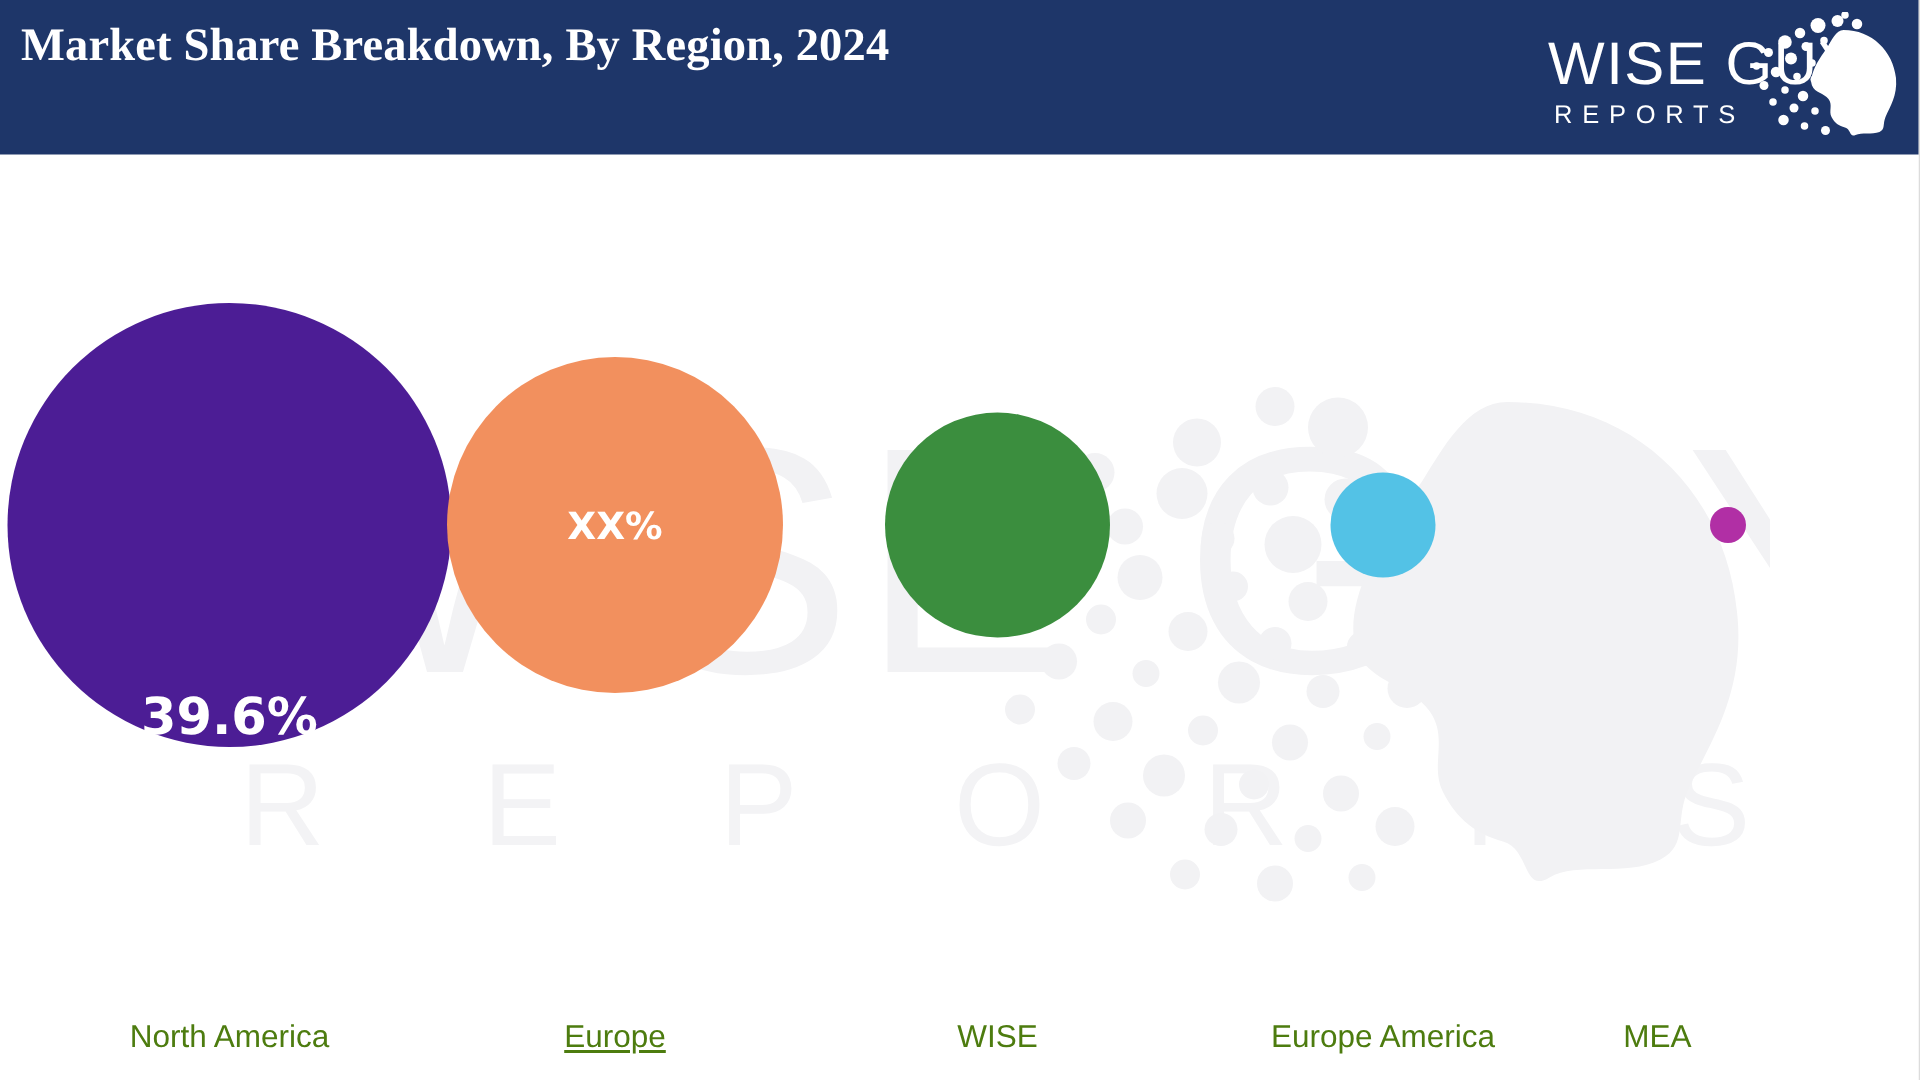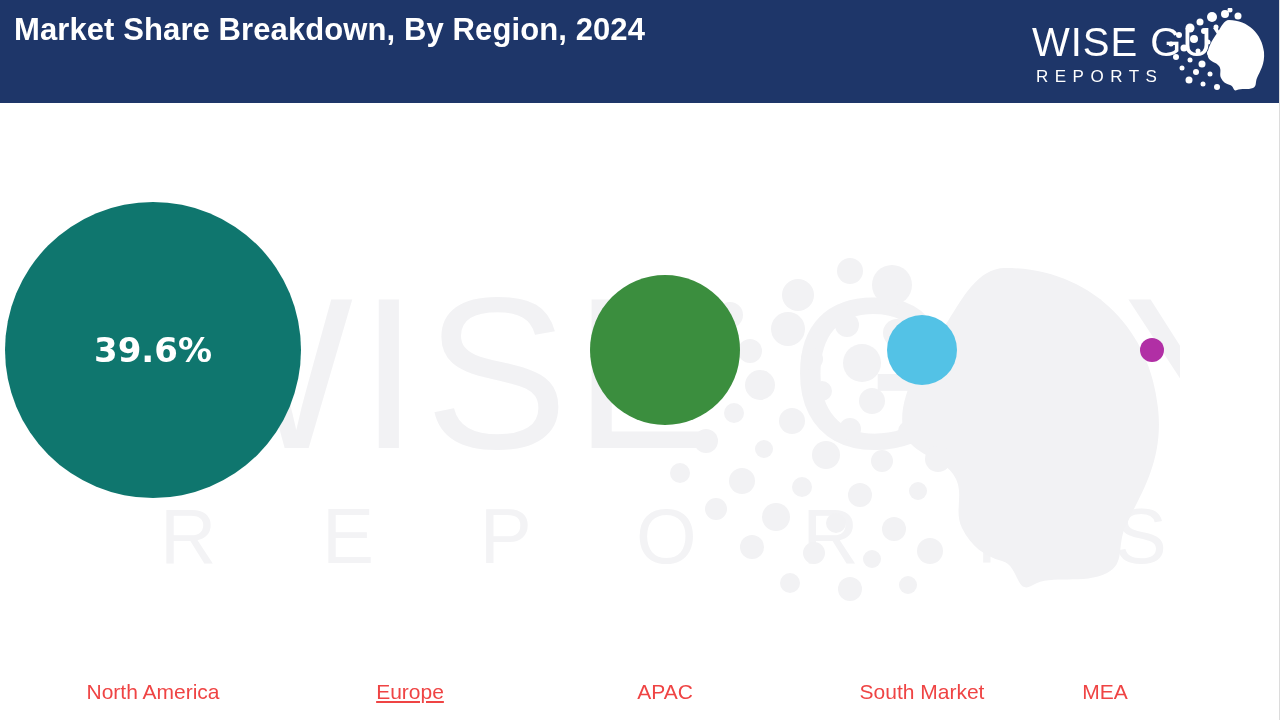--- a/index.html
+++ b/index.html
@@ -31,20 +31,21 @@
   }
   #header-title {
     position: absolute;
     left: 14px;
     top: 12px;
     font-size: 31px;
     font-weight: bold;
     color: #ffffff;
     letter-spacing: 0.1px;
     white-space: nowrap;
+    font-family: Liberation Serif, serif;
   }
   
   #logo {
     position: absolute;
     right: 6px;
     top: 8px;
     width: 250px;
     height: 86px;
   }
 
@@ -82,21 +83,21 @@
     font-weight: bold;
     white-space: nowrap;
     font-family: "DejaVu Sans", sans-serif;
   }
 
   .cat-label {
     position: absolute;
     bottom: 16px;
     text-align: center;
     font-size: 21px;
-    color: #ef4444;
+    color: #4d7c0f;
     white-space: nowrap;
     transform: translateX(-50%);
     z-index: 4;
   }
 </style>
 </head>
 <body>
 
 <div id="page">
 
@@ -195,37 +196,40 @@
             <circle cx="664" cy="320" r="11"></circle>
           <circle cx="722" cy="326" r="9"></circle>
             <circle cx="780" cy="318" r="13"></circle>
           <circle cx="640" cy="350" r="10"></circle>
             <circle cx="700" cy="356" r="12"></circle>
           <circle cx="758" cy="352" r="9"></circle>
         </g>
       </svg>
     </div>
 
-    <div class="bubble" style="left:5px; top:99px; width:296px; height:296px; background:#0f766e;">
+    <div class="bubble" style="left:5px; top:99px; width:296px; height:296px; background:#4c1d95;align-items:flex-end;">
       <span class="bubble-label" style="font-size:34px;">39.6%</span>
     </div>
 
+    <div class="bubble" style="left:298px; top:135px; width:224px; height:224px; background:#f2905e;">
+      <span class="bubble-label" style="font-size:25px;">XX%</span>
+    </div>
 
     <div class="bubble" style="left:590px; top:172px; width:150px; height:150px; background:#3b8e3e;">
       <span class="bubble-label" style="font-size:18px;"></span>
     </div>
 
     <div class="bubble" style="left:887px; top:212px; width:70px; height:70px; background:#53c2e6;">
       <span class="bubble-label" style="font-size:12px;"></span>
     </div>
 
     <div class="bubble" style="left:1140px; top:235px; width:24px; height:24px; background:#b12fa5;">
       <span class="bubble-label" style="font-size:9px;"></span>
     </div>
 
     <div class="cat-label" style="left:153px;">North America</div>
     <div class="cat-label" style="left:410px;text-decoration:underline;">Europe</div>
-    <div class="cat-label" style="left:665px;">APAC</div>
-    <div class="cat-label" style="left:922px;">South Market</div>
+    <div class="cat-label" style="left:665px;">WISE</div>
+    <div class="cat-label" style="left:922px;">Europe America</div>
     <div class="cat-label" style="left:1105px;">MEA</div>
 
   </div>
 </div>
 
 </body></html>

